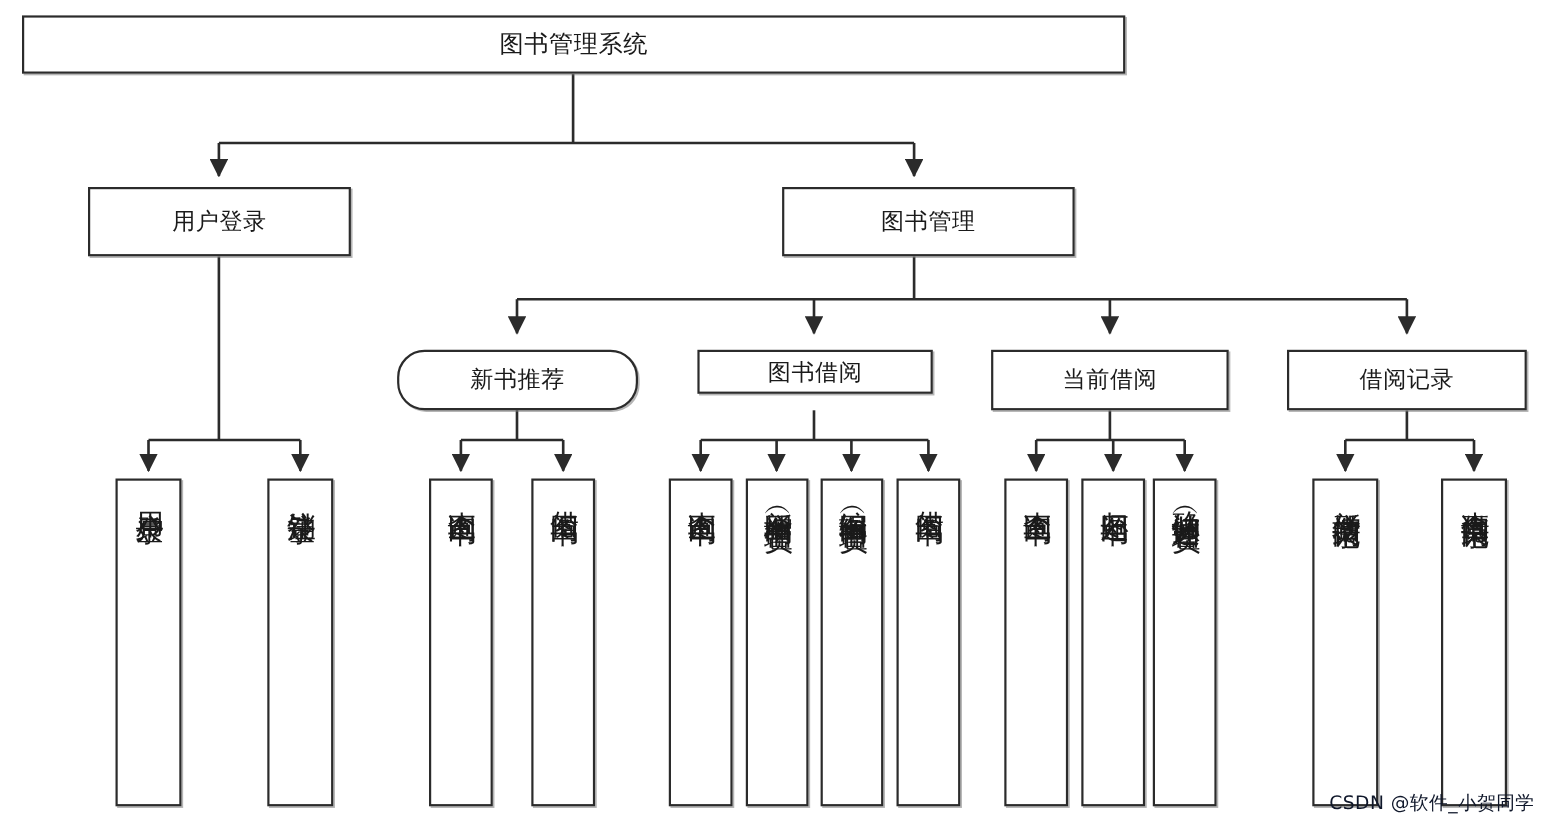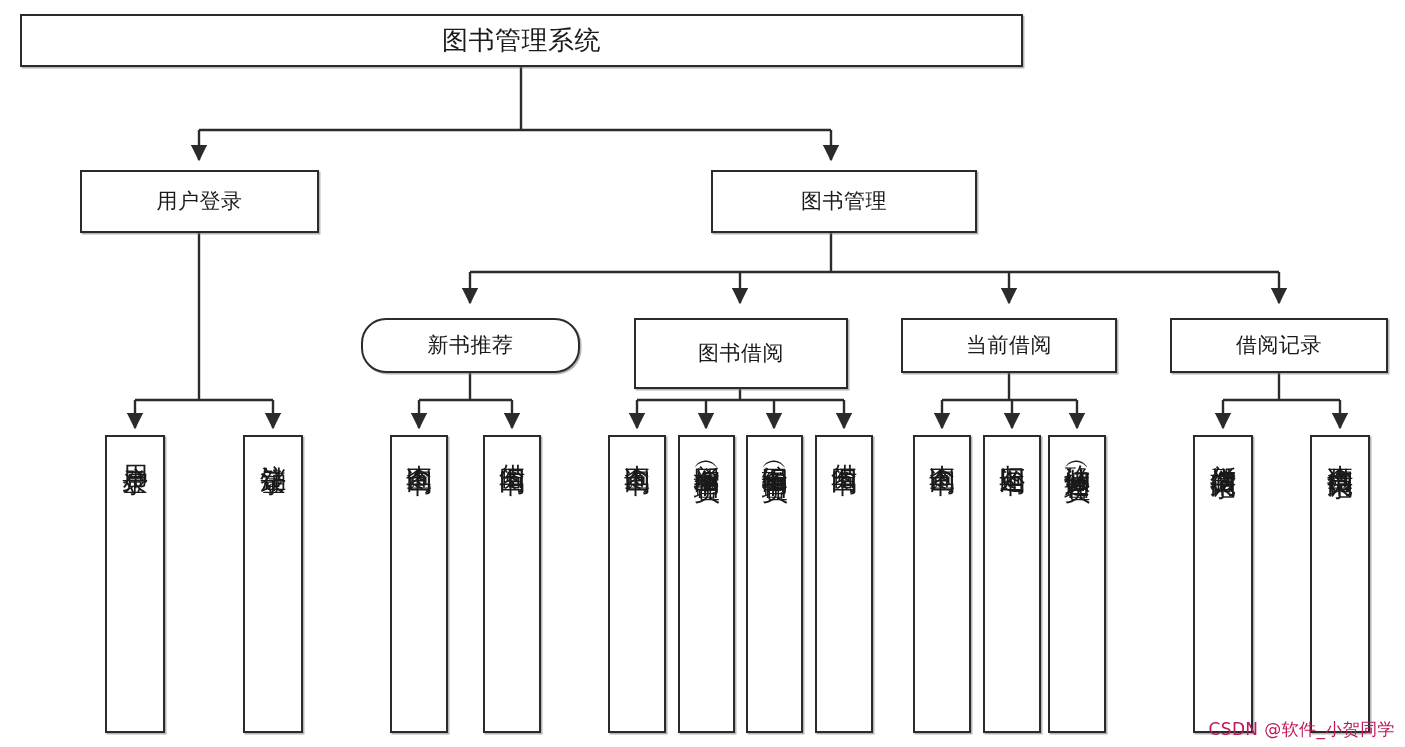--- a/index.html
+++ b/index.html
@@ -40,40 +40,40 @@
     display: block;
     text-align: center;
     line-height: 1.18;
     letter-spacing: 0.5px;
   }
   
   .node.h .label {
     font-size: 21px;
     white-space: nowrap;
   }
-  .node.root .label { font-size: 26px; text-align: center; }
+  .node.root .label { font-size: 22px; text-align: center; }
   
   .node.v {
     align-items: flex-start;
     padding-top: 7px;
   }
   .node.v .label {
     writing-mode: vertical-rl;
     text-orientation: upright;
     font-size: 26px;
     line-height: 1.05;
     letter-spacing: 2px;
     white-space: nowrap;
   }
   .watermark {
     position: absolute;
     right: 10px;
     bottom: 6px;
     font-size: 17px;
-    color: #be185d;
+    color: #0f172a;
     letter-spacing: 0.4px;
     white-space: nowrap;
   }
 </style>
 </head>
 <body>
 
 <div id="canvas">
 
   <svg class="wires" viewBox="0 0 1405 747" xmlns="http://www.w3.org/2000/svg">
@@ -133,21 +133,21 @@
   <div class="node h" style="left:80px; top:170px; width:239px; height:63px;">
     <span class="label">用户登录</span>
   </div>
   <div class="node h" style="left:711px; top:170px; width:266px; height:63px;">
     <span class="label">图书管理</span>
   </div>
 
   <div class="node h" style="left:361px; top:318px; width:219px; height:55px;border-radius:25px;">
     <span class="label">新书推荐</span>
   </div>
-  <div class="node h" style="left:634px; top:318px; width:214px; height:71px;">
+  <div class="node h" style="left:634px; top:318px; width:214px; height:40px;">
     <span class="label">图书借阅</span>
   </div>
   <div class="node h" style="left:1170px; top:318px; width:218px; height:55px;">
     <span class="label">借阅记录</span>
   </div>
   <div class="node h" style="left:901px; top:318px; width:216px; height:55px;">
     <span class="label">当前借阅</span>
   </div>
 
   <div class="node v" style="left:105px; top:435px; width:60px; height:298px;">

